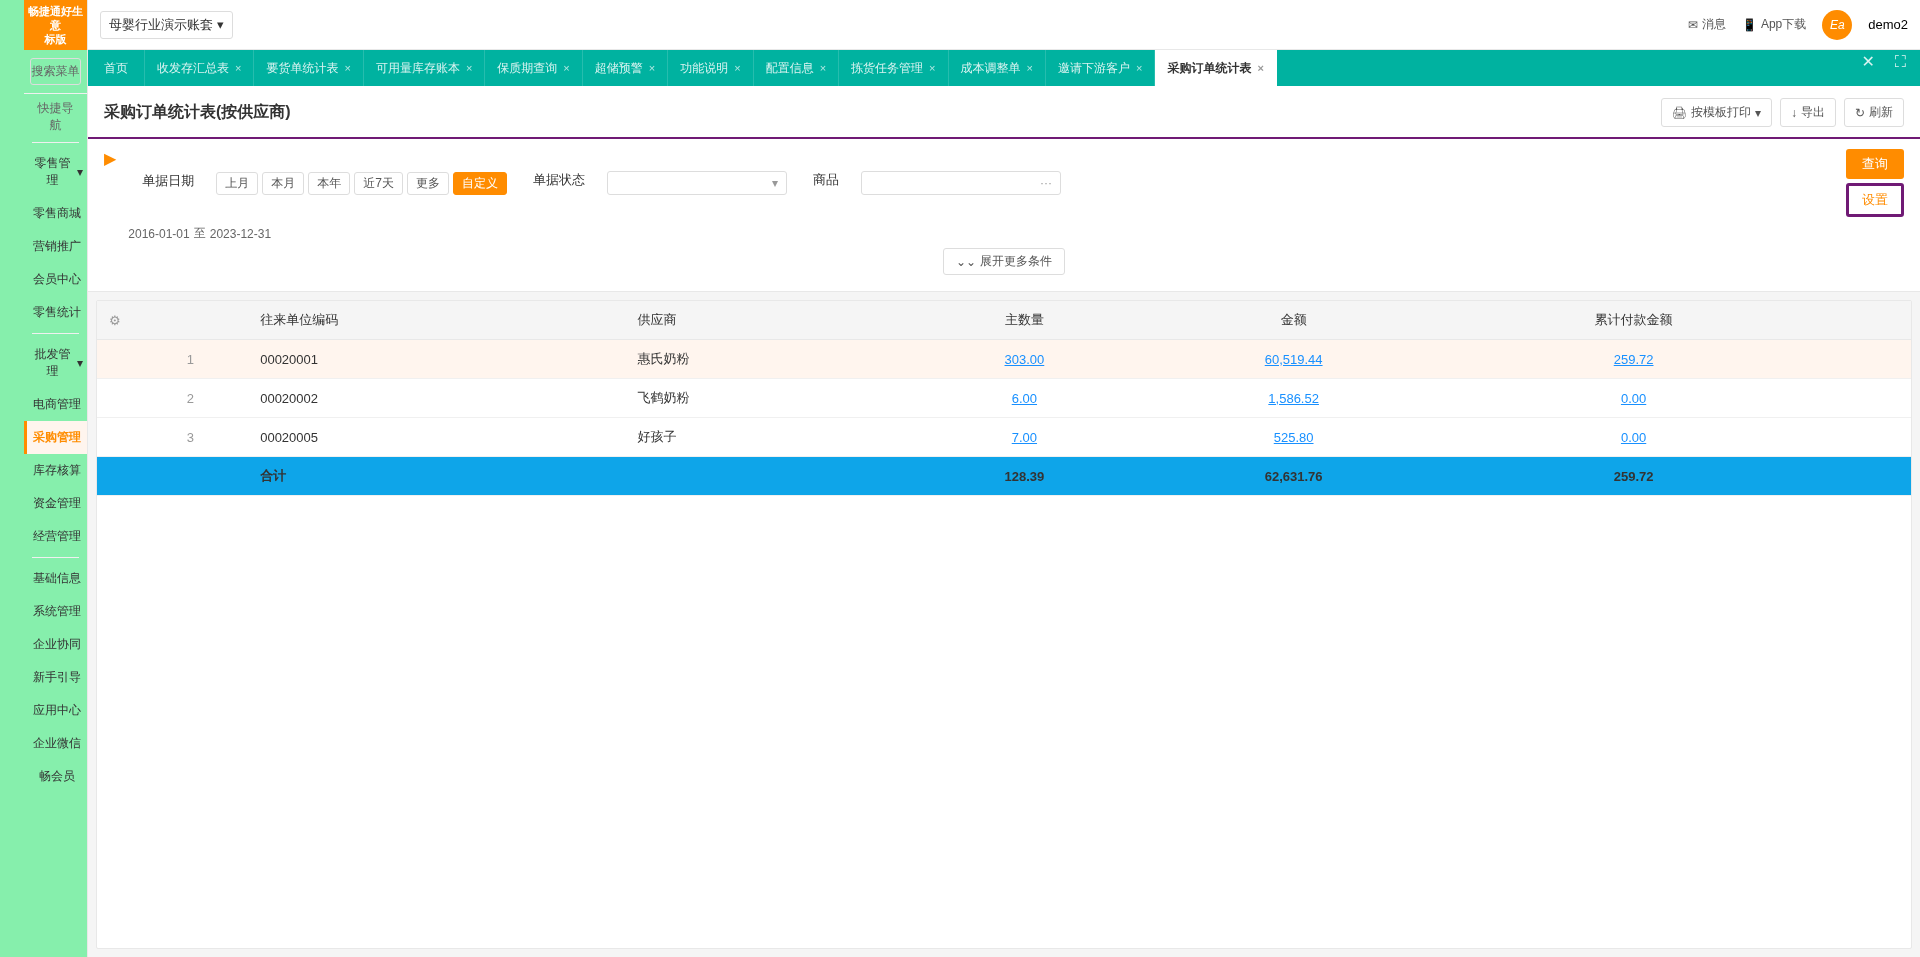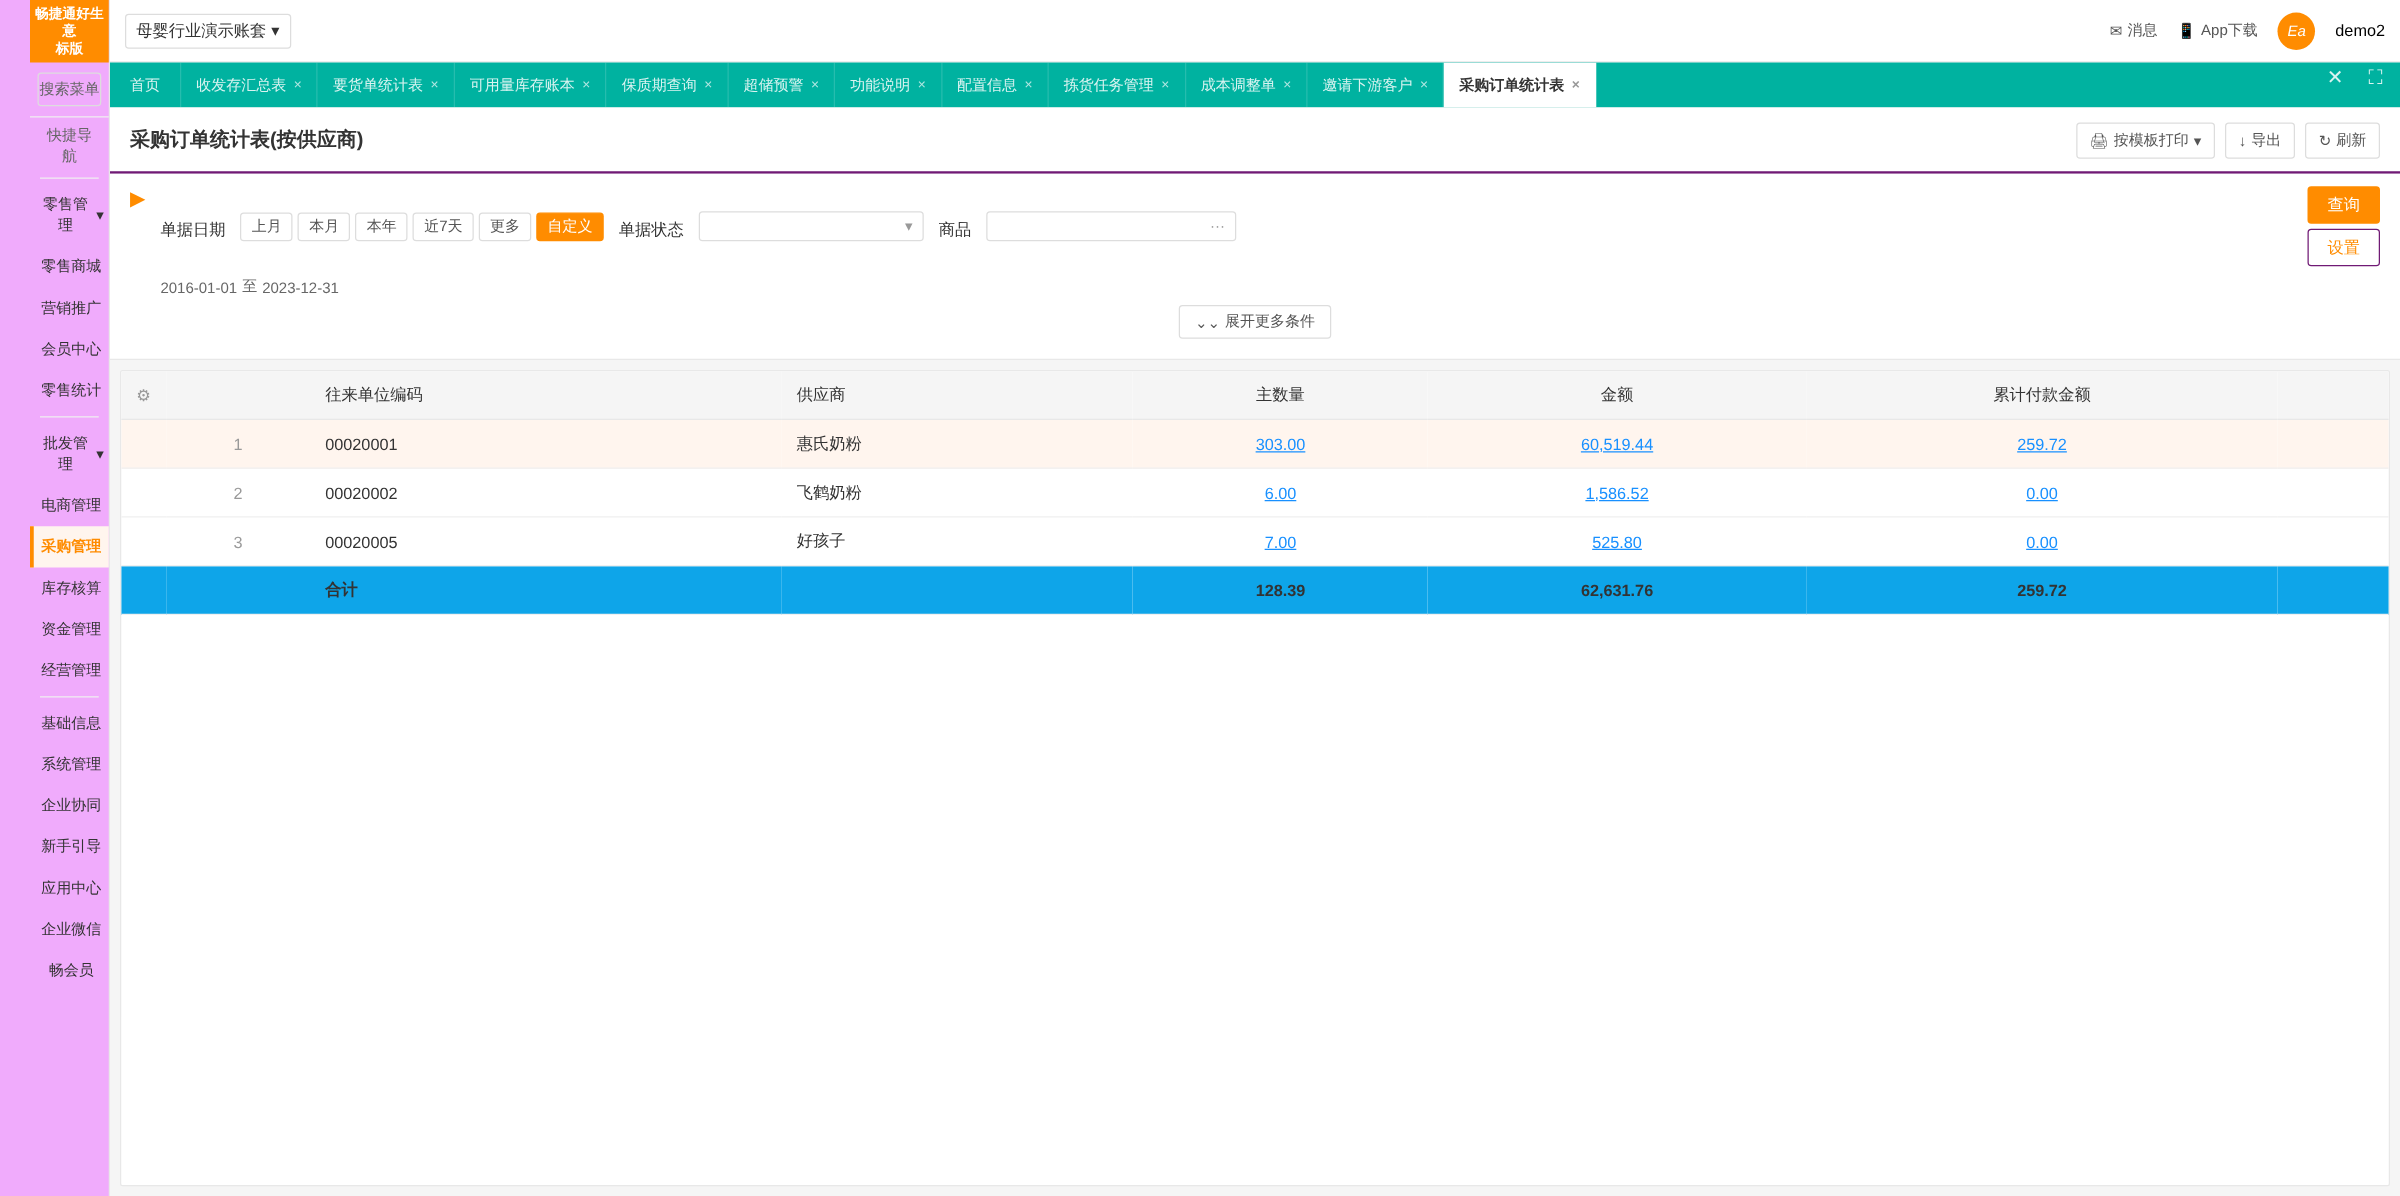--- a/index.html
+++ b/index.html
@@ -1,19 +1,19 @@
 <!DOCTYPE html>
 <html><head>
   <meta charset="utf-8">
   <style>
     * { box-sizing: border-box; margin: 0; padding: 0; }
     body { font-family: 'Microsoft YaHei', Arial, sans-serif; font-size: 13px; background: #f5f5f5; display: flex; height: 957px; overflow: hidden; }
 
     
-    .sidebar { width: 88px; background: #f0abfc; border-right: 1px solid #e8e8e8; display: flex; flex-direction: column; flex-shrink: 0; height: 100%; padding-left: 24px; }
+    .sidebar { width: 88px; background: #86efac; border-right: 1px solid #e8e8e8; display: flex; flex-direction: column; flex-shrink: 0; height: 100%; padding-left: 24px; }
     .sidebar-logo { height: 50px; background: #ff8c00; display: flex; align-items: center; justify-content: center; color: #fff; font-size: 11px; font-weight: bold; }
     .sidebar-logo-inner { text-align: center; line-height: 1.3; }
     .sidebar-search { padding: 8px 6px; border-bottom: 1px solid #f0f0f0; }
     .sidebar-search-btn { width: 100%; padding: 4px 0; background: none; border: 1px solid #ddd; border-radius: 3px; color: #666; font-size: 12px; cursor: pointer; text-align: center; }
     .sidebar-nav-label { padding: 6px 8px 4px; color: #666; font-size: 12px; text-align: center; cursor: pointer; }
     .sidebar-item { padding: 8px 4px; text-align: center; color: #333; font-size: 12px; cursor: pointer; border-left: 3px solid transparent; }
     .sidebar-item.active { color: #ff8c00; background: #fff5ee; border-left-color: #ff8c00; font-weight: bold; }
     .sidebar-item-with-arrow { display: flex; align-items: center; justify-content: center; gap: 3px; }
     .sidebar-divider { height: 1px; background: #f0f0f0; margin: 4px 8px; }
 
@@ -47,30 +47,30 @@
     .page-header { background: #fff; padding: 12px 16px 10px; display: flex; align-items: center; justify-content: space-between; border-bottom: 2px solid #701a75; }
     .page-title { font-size: 16px; font-weight: bold; color: #333; }
     .page-header-actions { display: flex; align-items: center; gap: 8px; }
     .btn-template { display: flex; align-items: center; gap: 4px; padding: 5px 10px; border: 1px solid #ddd; border-radius: 3px; background: #fff; color: #555; font-size: 12px; cursor: pointer; }
     .btn-export { display: flex; align-items: center; gap: 4px; padding: 5px 10px; border: 1px solid #ddd; border-radius: 3px; background: #fff; color: #555; font-size: 12px; cursor: pointer; }
     .btn-refresh { display: flex; align-items: center; gap: 4px; padding: 5px 10px; border: 1px solid #ddd; border-radius: 3px; background: #fff; color: #555; font-size: 12px; cursor: pointer; }
 
     
     .filter-area { background: #fff; padding: 10px 16px; border-bottom: 1px solid #e8e8e8; }
     .filter-row { display: flex; align-items: center; gap: 12px; flex-wrap: wrap; }
-    .filter-item { display: flex; align-items: flex-end; gap: 12px; }
+    .filter-item { display: flex; align-items: flex-start; gap: 22px; margin-left: 14px; }
     .filter-label { color: #333; font-size: 13px; white-space: nowrap; }
     .date-shortcuts { display: flex; gap: 4px; }
     .date-shortcut { padding: 2px 8px; border: 1px solid #ddd; border-radius: 3px; font-size: 12px; color: #555; cursor: pointer; background: #fff; }
     .date-shortcut.custom { background: #ff8c00; color: #fff; border-color: #ff8c00; border-radius: 3px; }
     .date-range { display: flex; align-items: center; gap: 4px; font-size: 12px; color: #666; }
     .filter-select { display: flex; align-items: center; gap: 4px; border: 1px solid #ddd; border-radius: 3px; padding: 4px 8px; min-width: 180px; background: #fff; cursor: pointer; font-size: 12px; color: #999; }
     .filter-input { display: flex; align-items: center; gap: 4px; border: 1px solid #ddd; border-radius: 3px; padding: 4px 8px; min-width: 200px; background: #fff; cursor: pointer; font-size: 12px; color: #999; }
     .btn-search { background: #ff8c00; color: #fff; border: none; padding: 6px 16px; border-radius: 3px; font-size: 13px; cursor: pointer; }
-    .btn-settings { background: #fff; color: #ff8c00; border: 1px solid #701a75; padding: 5px 12px; border-radius: 3px; font-size: 13px; cursor: pointer; }
+    .btn-settings { background: #fff; color: #ff8c00; border: 3px solid #701a75; padding: 5px 12px; border-radius: 3px; font-size: 13px; cursor: pointer; }
     .expand-row { display: flex; justify-content: center; padding: 6px; }
     .expand-btn { display: flex; align-items: center; gap: 4px; color: #555; font-size: 12px; cursor: pointer; padding: 4px 12px; border: 1px solid #ddd; border-radius: 3px; background: #fff; }
 
     
     .table-container { flex: 1; background: #fff; margin: 8px; border: 1px solid #e8e8e8; border-radius: 2px; overflow: auto; }
     table { width: 100%; border-collapse: collapse; }
     thead tr { background: #f5f5f5; }
     th { padding: 10px 12px; text-align: left; font-size: 13px; color: #333; font-weight: normal; border-bottom: 1px solid #e8e8e8; white-space: nowrap; }
     th.center, td.center { text-align: center; }
     td { padding: 10px 12px; font-size: 13px; color: #333; border-bottom: 1px solid #f0f0f0; white-space: nowrap; }

